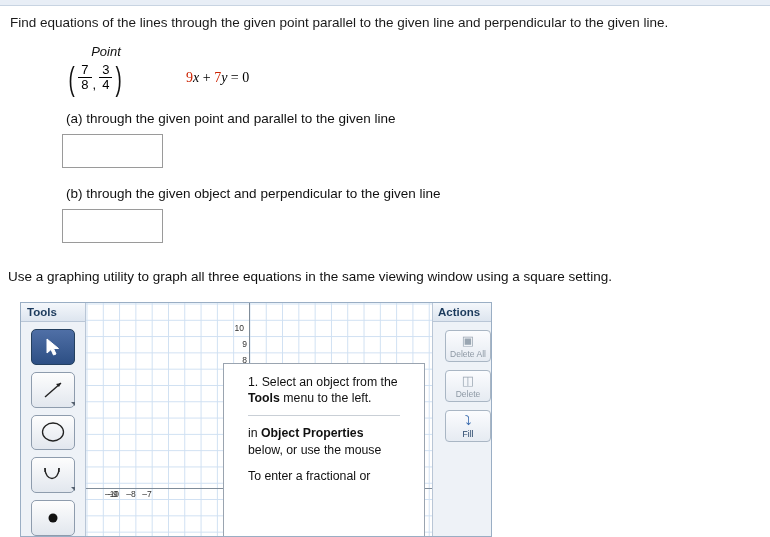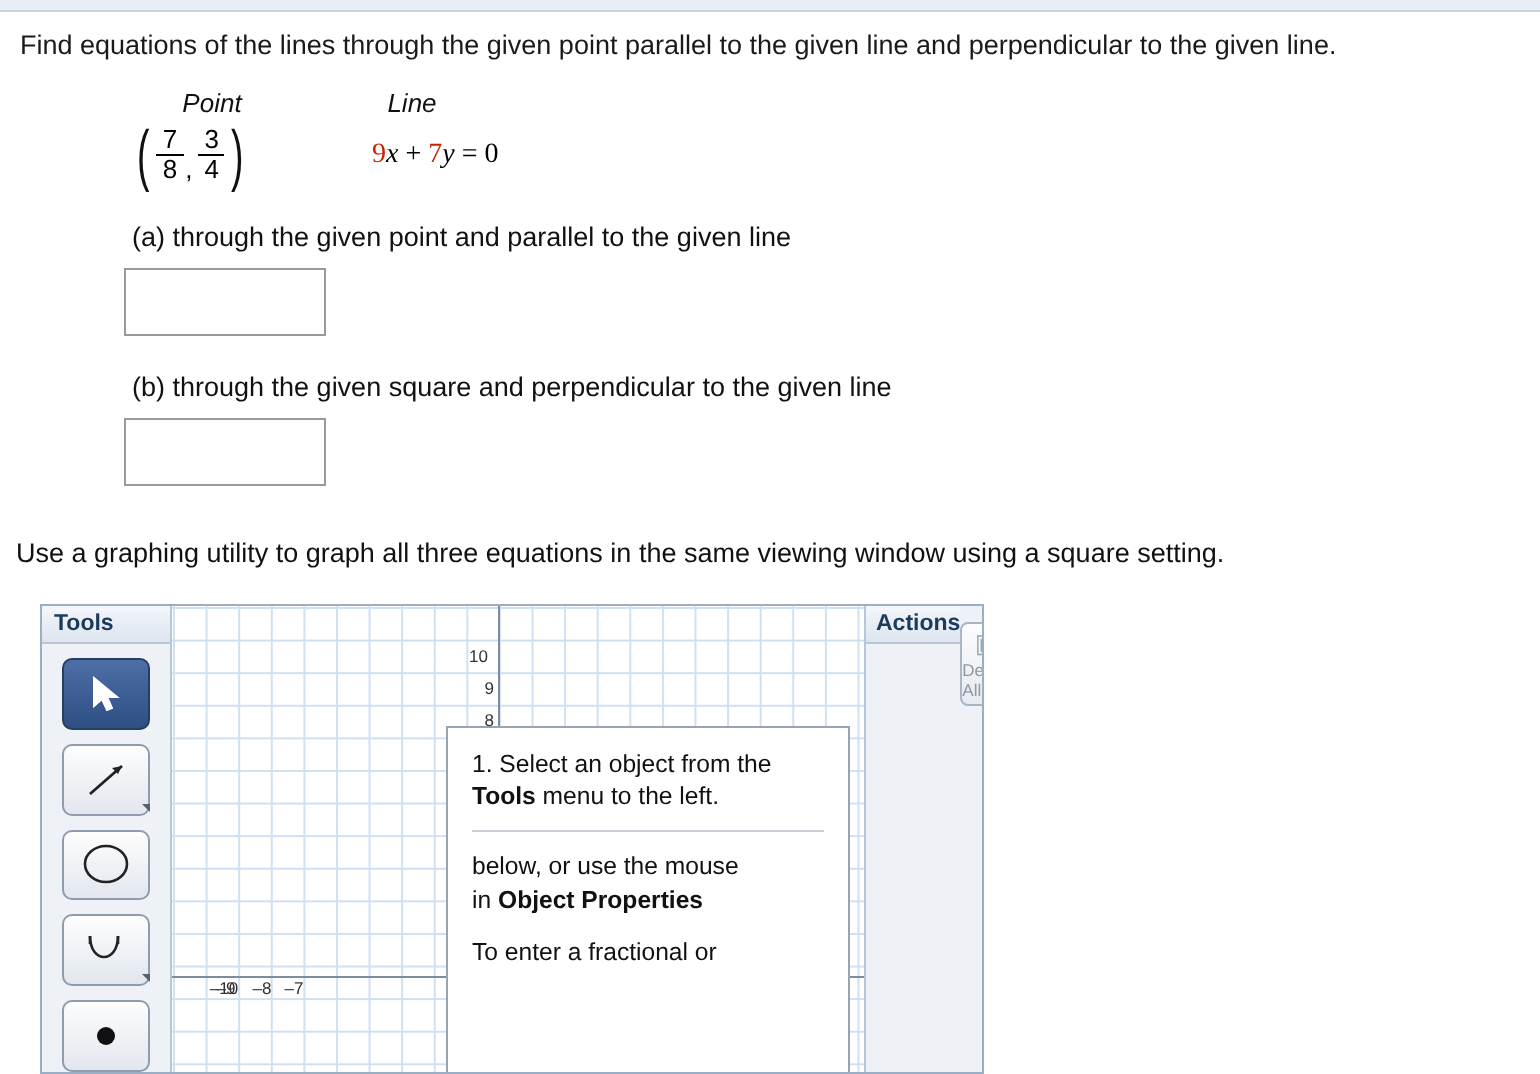--- a/index.html
+++ b/index.html
@@ -197,22 +197,22 @@
     color: #333;
     text-align: center;
     width: 18px;
     top: 186px;
   }
   .actions-col {
     width: 58px;
     background: #eef2f7;
     border-left: 1px solid #b9c6d6;
     display: flex;
-    flex-direction: row;
-    align-items: flex-start;
+    flex-direction: column;
+    align-items: flex-end;
   }
   .actions-title {
     width: 100%;
     box-sizing: border-box;
     background: linear-gradient(#f4f7fb, #dde5ef);
     border-bottom: 1px solid #b9c6d6;
     font-size: 11.5px;
     font-weight: bold;
     color: #1b3a5c;
     padding: 3px 0 3px 5px;
@@ -240,21 +240,21 @@
   }
   .action-btn.enabled .glyph { color: #2a60a8; }
   .action-btn.enabled .lbl { color: #1d3c63; }
   .tooltip {
     position: absolute;
     left: 137px;
     top: 60px;
     width: 202px;
     background: #ffffff;
     border: 1px solid #9aa4b0;
-    padding: 10px 12px;
+    padding: 10px 24px;
     box-sizing: border-box;
     font-size: 12.3px;
     color: #111;
     line-height: 1.32;
     height: 175px;
     overflow: hidden;
   }
   .tooltip .sep {
     border-top: 1px solid #c9cfd6;
     margin: 9px 0;
@@ -267,21 +267,20 @@
 
 
 
 <div class="topbar"></div>
 
 <div class="question-stem">Find equations of the lines through the given point parallel to the given line and perpendicular to the given line.</div>
 
 <div class="given-block">
   <div class="headers">
     <div class="hdr-point">Point</div>
-    <div class="hdr-line">Line</div>
   </div>
   <div class="values">
     <div class="point-expr">
       <span class="paren">(</span>
       <span class="frac">
         <span class="num">7</span>
         <span class="den">8</span>
       </span>
       <span class="comma">,</span>
       <span class="frac">
@@ -295,21 +294,21 @@
       <span>+</span>
       <span class="coef">7</span><i>y</i>
       <span>= 0</span>
     </div>
   </div>
 </div>
 
 <div class="part">(a) through the given point and parallel to the given line</div>
 <input class="answer-box" type="text" placeholder="" style="">
 
-<div class="part">(b) through the given square and perpendicular to the given line</div>
+<div class="part">(b) through the given object and perpendicular to the given line</div>
 <input class="answer-box" type="text" placeholder="" style="">
 
 <div class="graph-instruction">Use a graphing utility to graph all three equations in the same viewing window using a square setting.</div>
 
 <div class="applet">
 
   <div class="tools-col">
     <div class="tools-title">Tools</div>
 
     <div class="tool-btn selected">
@@ -365,22 +364,22 @@
     <div class="xtick" style="left:283px;">8</div>
     <div class="xtick" style="left:299px;">9</div>
     <div class="xtick" style="left:315px;">10</div>
 
     <div class="tooltip">
       <div>
         <span>1. Select an object from the </span><b>Tools</b><span> menu to the left.</span>
       </div>
       <div class="sep"></div>
       <div>
+        <div><span>in </span><b>Object Properties</b></div>
         <div>below, or use the mouse</div>
-        <div><span>in </span><b>Object Properties</b></div>
       </div>
       <div style="height:10px"></div>
       <div>
         <div>To enter a fractional or</div>
       </div>
     </div>
   </div>
 
   <div class="actions-col">
     <div class="actions-title">Actions</div>

